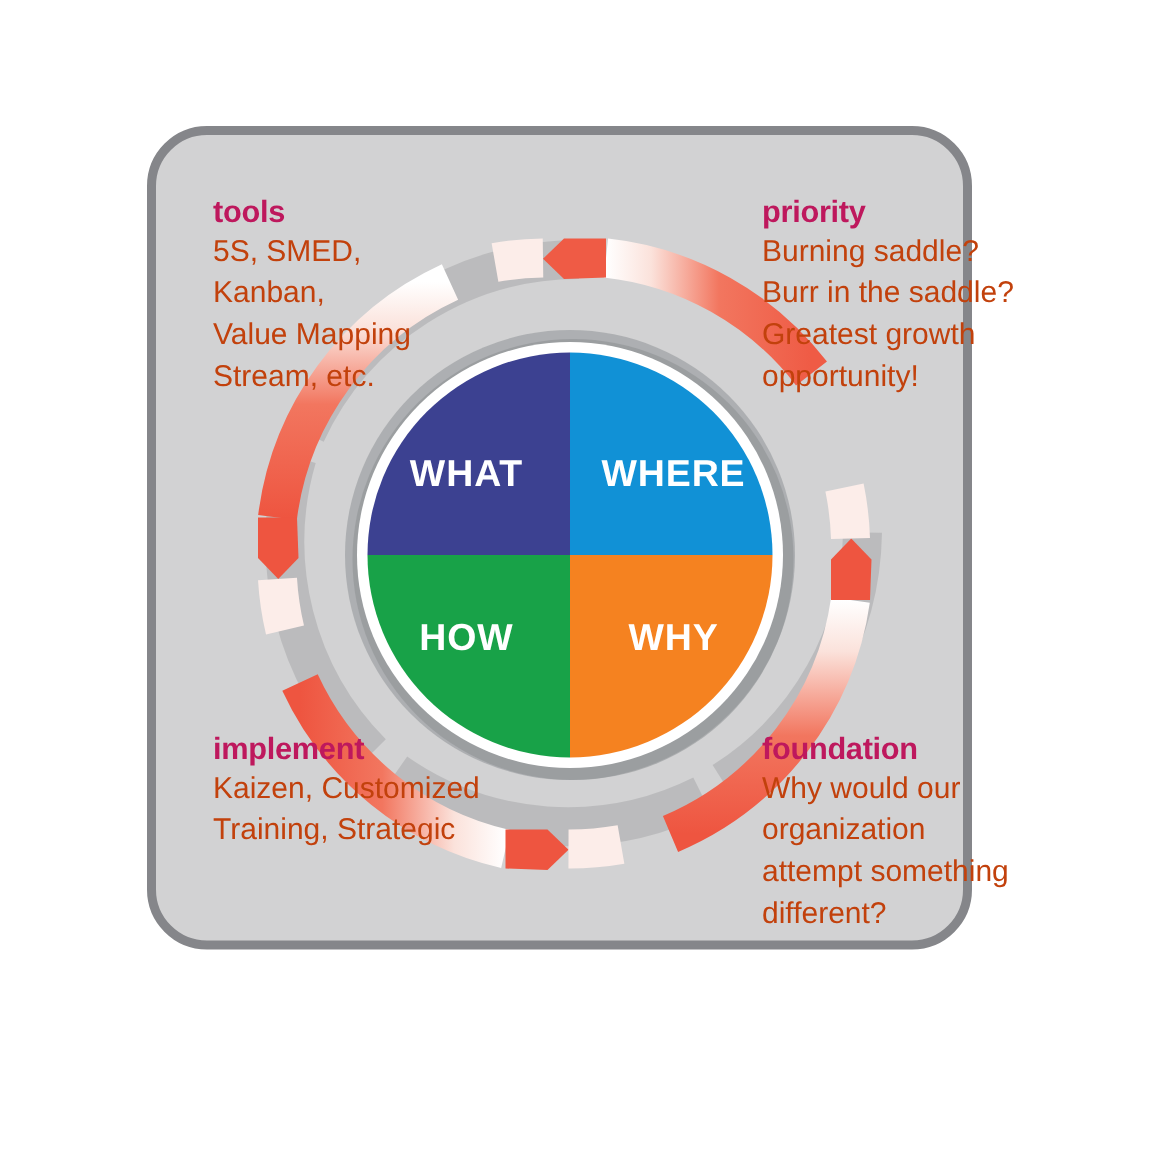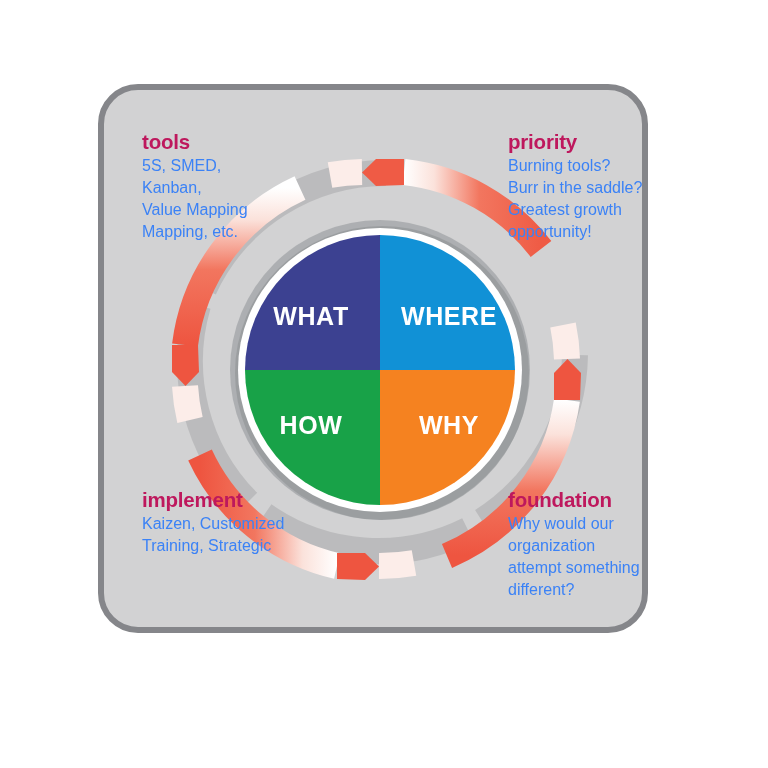--- a/index.html
+++ b/index.html
@@ -43,23 +43,23 @@
   }
   .callout .c-title {
     font-size: 20.5px;
     font-weight: bold;
     letter-spacing: -0.2px;
     line-height: 1.16;
     margin-bottom: 1px;
     color: #be185d;
   }
   .callout .c-line {
-    font-size: 16px;
+    font-size: 20px;
     line-height: 1.38;
-    color: #3b82f6;
+    color: #c2410c;
     white-space: nowrap;
   }
 
   #callout-tools      { left: 142px; top: 130px; }
   #callout-priority   { left: 508px; top: 130px; }
   #callout-implement  { left: 142px; top: 488px; }
   #callout-foundation { left: 508px; top: 488px; }
 
   
   .ring-svg {
@@ -211,26 +211,26 @@
     <div class="quad-label" id="label-where">WHERE</div>
     <div class="quad-label" id="label-why">WHY</div>
     <div class="quad-label" id="label-how">HOW</div>
   </div>
 
   <div class="callout" id="callout-tools">
     <div class="c-title">tools</div>
     <div class="c-line">5S, SMED,</div>
     <div class="c-line">Kanban,</div>
     <div class="c-line">Value Mapping</div>
-    <div class="c-line">Mapping, etc.</div>
+    <div class="c-line">Stream, etc.</div>
   </div>
 
   <div class="callout" id="callout-priority">
     <div class="c-title">priority</div>
-    <div class="c-line">Burning tools?</div>
+    <div class="c-line">Burning saddle?</div>
     <div class="c-line">Burr in the saddle?</div>
     <div class="c-line">Greatest growth</div>
     <div class="c-line">opportunity!</div>
   </div>
 
   <div class="callout" id="callout-foundation">
     <div class="c-title">foundation</div>
     <div class="c-line">Why would our</div>
     <div class="c-line">organization</div>
     <div class="c-line">attempt something</div>

